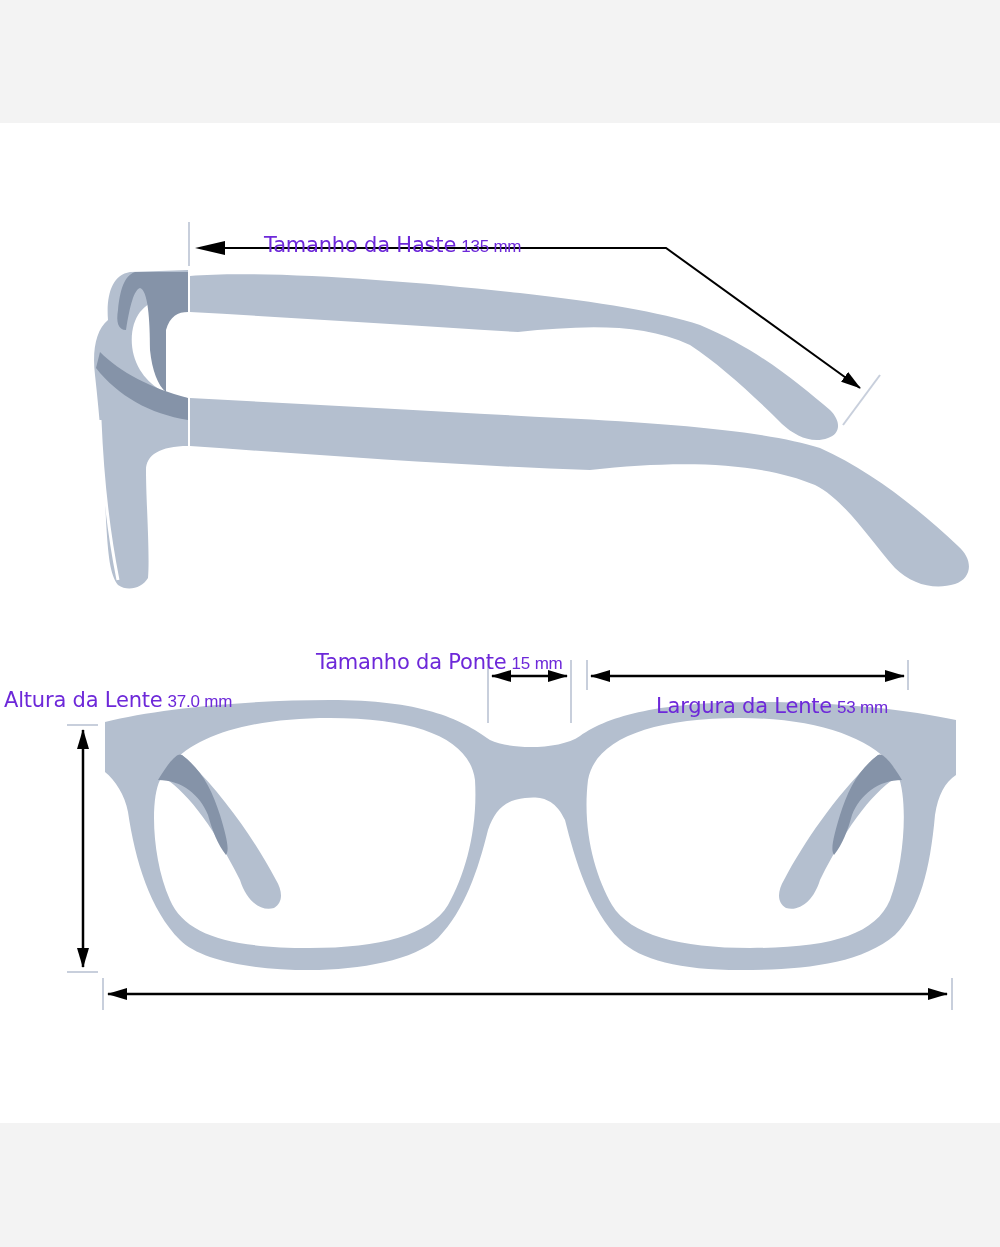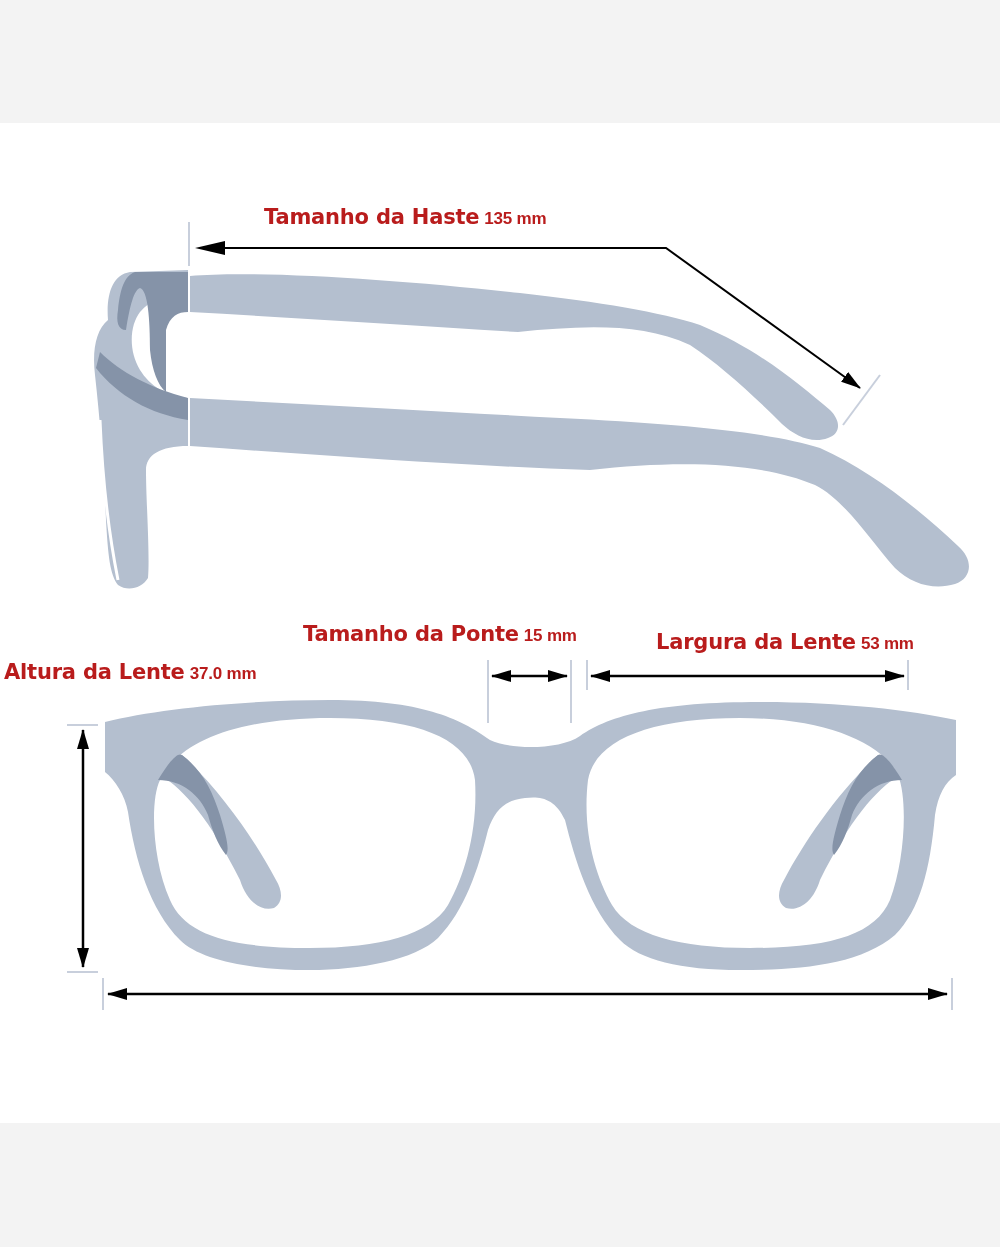--- a/index.html
+++ b/index.html
@@ -6,30 +6,31 @@
     body {
       width: 1000px; height: 1247px; position: relative; overflow: hidden;
       background: #ffffff;
       font-family: "Liberation Sans", sans-serif;
     }
     .band { position: absolute; left: 0; width: 1000px; background: #f3f3f3; }
     .band-top { top: 0; height: 123px; }
     .band-bottom { top: 1123px; height: 124px; }
     .canvas { position: absolute; left: 0; top: 0; width: 1000px; height: 1247px; }
     .label {
-      position: absolute; white-space: nowrap; color: #b91c1c;
-      font-family: "DejaVu Sans", sans-serif; font-size: 21px; font-weight: 700;
+      position: absolute; white-space: nowrap; color: #6d28d9;
+      font-family: "DejaVu Sans", sans-serif; font-size: 21px; font-weight: 400;
       letter-spacing: -0.2px;
+      margin-top: 28px;
     }
     .label .val {
       font-family: "Liberation Sans", sans-serif; font-size: 17px; margin-left: 5px;
     }
     #lbl-haste { left: 264px; top: 205px; }
-    #lbl-ponte { left: 303px; top: 622px; text-align: right; }
-    #lbl-largura { left: 656px; top: 630px; }
+    #lbl-ponte { left: 316px; top: 622px; text-align: right; }
+    #lbl-largura { left: 656px; top: 666px; }
     #lbl-altura { left: 4px; top: 660px; }
   </style>
 </head>
 <body>
 
 <div class="band band-top"></div>
 <div class="band band-bottom"></div>
 
 <svg class="canvas" viewBox="0 0 1000 1247" xmlns="http://www.w3.org/2000/svg">
   <defs>

